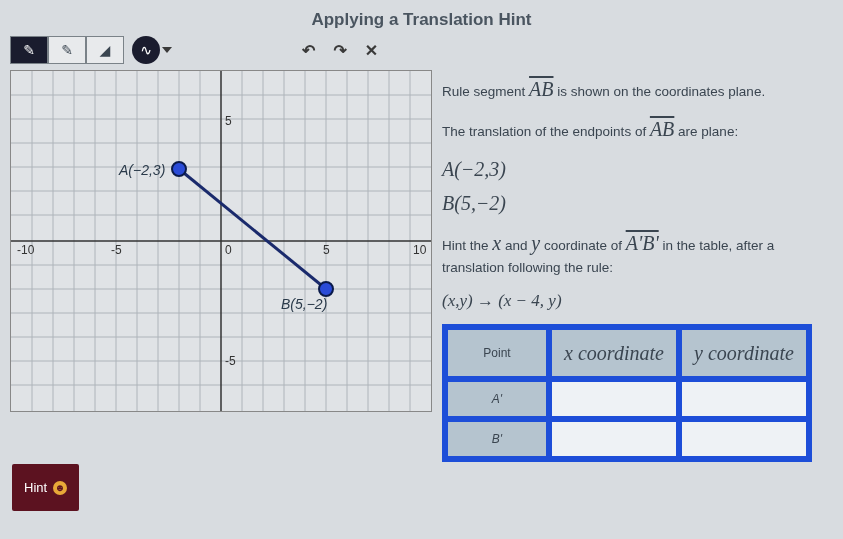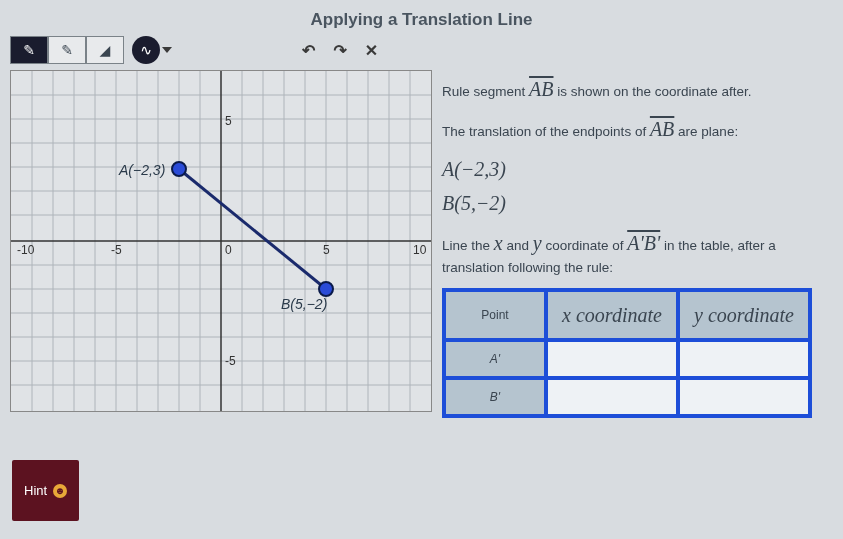--- a/index.html
+++ b/index.html
@@ -87,34 +87,34 @@
   }
   .right p { margin: 4px 0 10px 0; }
   .overline { text-decoration: overline; }
   .table {
     border-collapse: collapse;
     width: 370px;
     margin-top: 8px;
     font-size: 12px;
   }
   .table th, .table td {
-    border: 4px solid #1d4ed8;
+    border: 6px solid #1d4ed8;
     padding: 8px 4px;
     text-align: center;
     background: #eef2f5;
   }
   .table th { background: #b5c4cf; font-weight: normal; }
   .table .pointcol { background: #b5c4cf; font-style: italic; width: 90px;}
   .hint {
     position: absolute;
-    bottom: 18px;
+    bottom: 28px;
     left: 12px;
     background: #5c1220;
     color: #fff;
-    padding: 23px 12px;
+    padding: 16px 12px;
     font-size: 13px;
     border-radius: 2px;
     display: flex;
     align-items: center;
     gap: 6px;
   }
   .smiley {
     display:inline-block;
     width:14px;height:14px;border-radius:50%;
     background:#e8a838;
@@ -122,21 +122,21 @@
     font-size:10px;
     text-align:center;
     line-height:14px;
     color:#5c1220;
   }
   .math { font-family: 'Times New Roman', serif; font-style: italic; font-size: 20px; }
 </style>
 </head>
 <body>
 
-<div class="title">Applying a Translation Line</div>
+<div class="title">Applying a Translation Hint</div>
 
 <div class="toolbar">
   <div class="tool active">✎</div>
   <div class="tool">✎</div>
   <div class="tool">◢</div>
   <div class="tool-round">∿</div>
   <div class="dropdown-caret"></div>
   <div class="toolbar-right">
     <span>↶</span>
     <span>↷</span>
@@ -195,38 +195,39 @@
         <text x="108" y="104" font-size="14" fill="#2a3a4a" font-style="italic">A(−2,3)</text>
         <text x="270" y="238" font-size="14" fill="#2a3a4a" font-style="italic">B(5,−2)</text>
       </svg>
     </div>
   </div>
 
   <div class="right">
     <p>
       <span>Rule segment </span>
       <span class="math overline">AB</span>
-      <span> is shown on the coordinate after.</span>
+      <span> is shown on the coordinates plane.</span>
     </p>
     <p>
       <span>The translation of the endpoints of </span>
       <span class="math overline">AB</span>
       <span> are plane:</span>
     </p>
     <p class="math">A(−2,3)</p>
     <p class="math" style="margin-top:-6px">B(5,−2)</p>
     <p>
-      <span>Line the </span>
+      <span>Hint the </span>
       <span class="math">x</span>
       <span> and </span>
       <span class="math">y</span>
       <span> coordinate of </span>
       <span class="math overline">A'B'</span>
       <span> in the table, after a translation following the rule:</span>
     </p>
+    <p class="math" style="font-size:17px">(x,y) → (x − 4, y)</p>
 
     <table class="table">
       <tbody>
           <tr>
         <th>Point</th>
         <th><span class="math">x coordinate</span></th>
         <th><span class="math">y coordinate</span></th>
       </tr>
       <tr>
         <td class="pointcol">A'</td>

